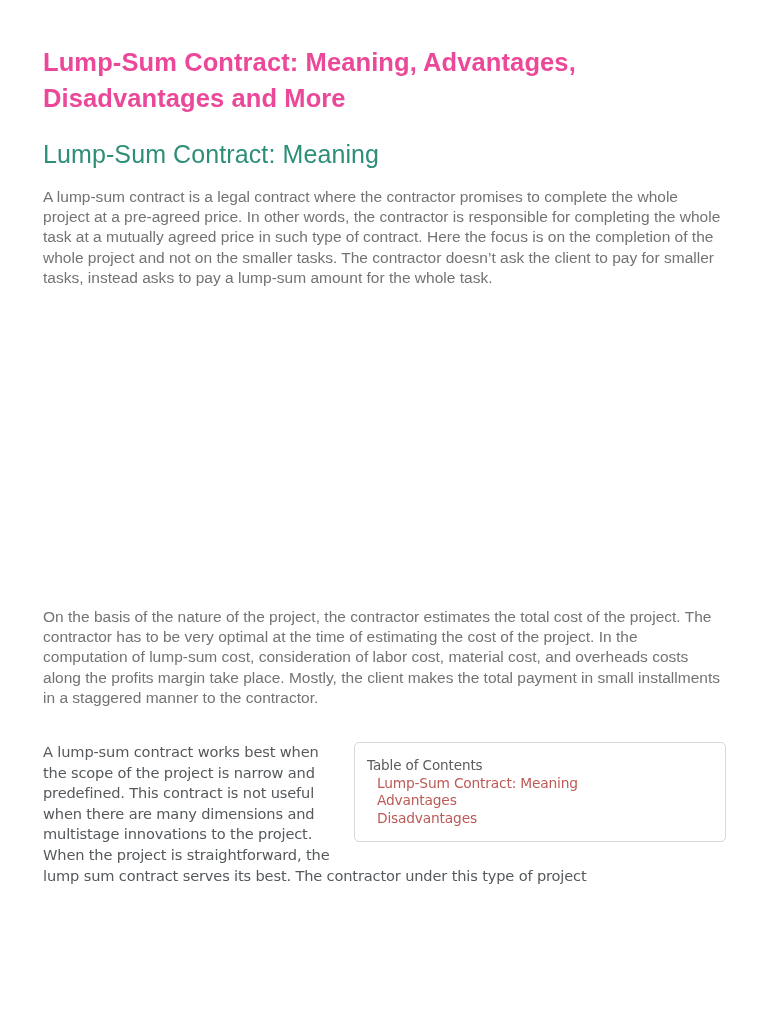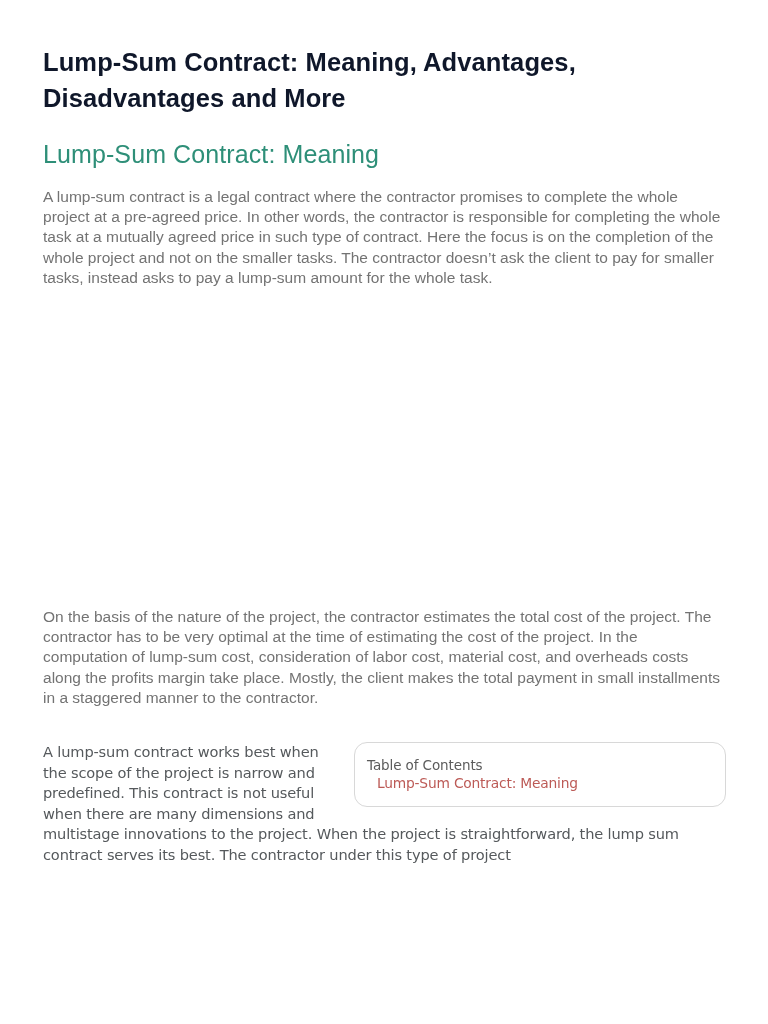--- a/index.html
+++ b/index.html
@@ -32,21 +32,21 @@
     top: 44px;
     width: 682px;
   }
 
   
   .doc-title {
     font-family: "Liberation Sans", sans-serif;
     font-size: 25.5px;
     font-weight: bold;
     line-height: 36px;
-    color: #0f172a;
+    color: #ec4899;
     letter-spacing: 0.1px;
     margin: 0 0 0 0;
     width: 660px;
   }
 
   
   .section-heading {
     font-family: "Liberation Sans", sans-serif;
     font-size: 25px;
     font-weight: normal;
@@ -100,21 +100,21 @@
     margin: 0;
     letter-spacing: -0.15px;
   }
 
   
   .toc-box {
     float: right;
     width: 372px;
     box-sizing: border-box;
     border: 1px solid #d8d8d8;
-    border-radius: 13px;
+    border-radius: 5px;
     background: #ffffff;
     padding: 13px 14px 14px 12px;
     margin: 0 0 6px 12px;
     box-shadow: 0 0 0 0 rgba(0,0,0,0);
   }
 
   .toc-title {
     font-family: "DejaVu Sans", sans-serif;
     font-size: 13.5px;
     line-height: 18px;
@@ -160,20 +160,22 @@
     <div class="media-placeholder"></div>
 
     <p class="body-para para-estimate">On the basis of the nature of the project, the contractor estimates the total cost of the project. The contractor has to be very optimal at the time of estimating the cost of the project. In the computation of lump-sum cost, consideration of labor cost, material cost, and overheads costs along the profits margin take place. Mostly, the client makes the total payment in small installments in a staggered manner to the contractor.</p>
 
     <div class="wrap-region clearfix">
 
       <aside class="toc-box">
         <div class="toc-title">Table of Contents</div>
         <ul class="toc-list">
           <li class="toc-item">Lump-Sum Contract: Meaning</li>
+          <li class="toc-item">Advantages</li>
+          <li class="toc-item">Disadvantages</li>
         </ul>
       </aside>
 
       <p class="para-scope">A lump-sum contract works best when the scope of the project is narrow and predefined. This contract is not useful when there are many dimensions and multistage innovations to the project. When the project is straightforward, the lump sum contract serves its best. The contractor under this type of project</p>
 
     </div>
 
   </div>
 </div>
 

